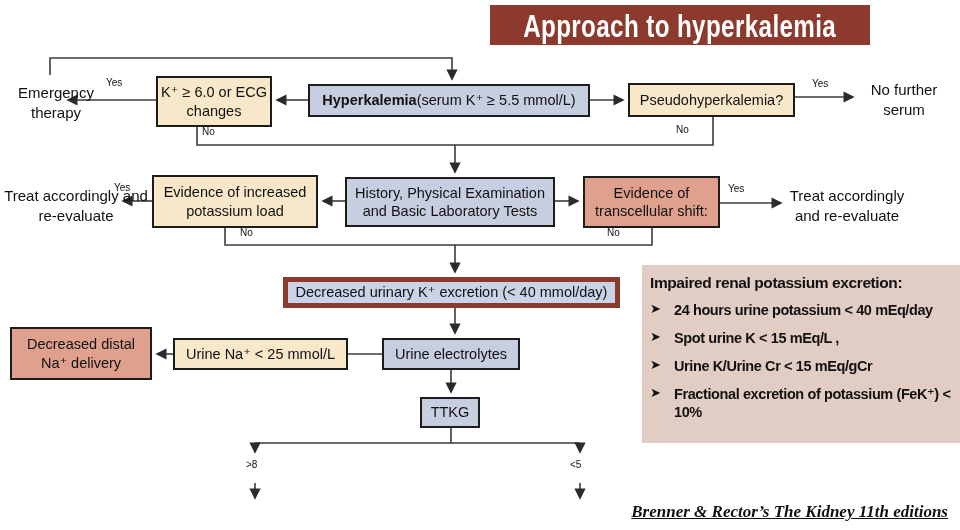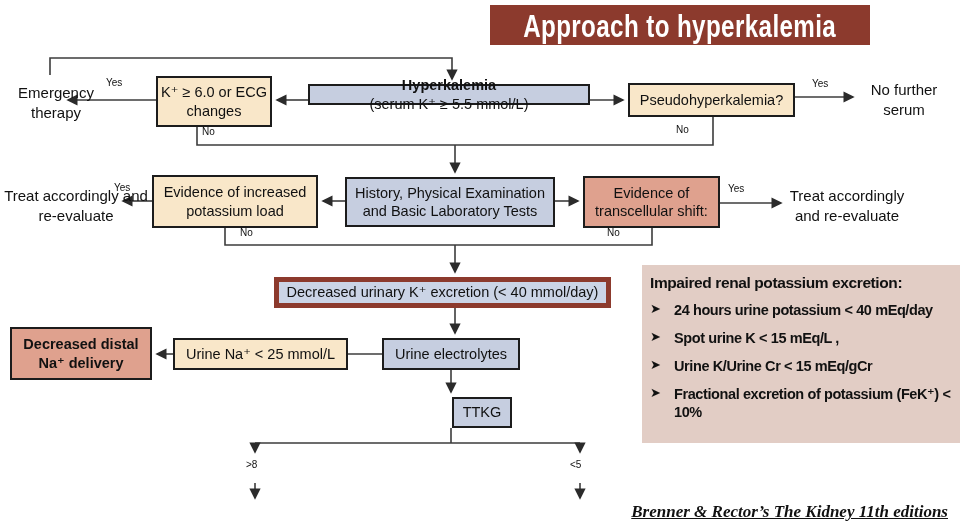--- a/index.html
+++ b/index.html
@@ -71,47 +71,47 @@
     <path class="conn" d="M580,483 L580,498" marker-end="url(#arrow)"></path>
   </svg>
 
   <div class="banner">
     <span class="t">Approach to hyperkalemia</span>
   </div>
 
   <div class="freetext" style="left:0;top:83px;width:112px;">Emergency therapy</div>
   <span class="lbl" style="left:106px;top:77px;">Yes</span>
   <div class="node cream" style="left:156px;top:76px;width:116px;height:51px;">K⁺ ≥ 6.0 or ECG changes</div>
-  <div class="node blue nowrap" style="left:308px;top:84px;width:282px;height:21px;flex-direction:column;">
+  <div class="node blue nowrap" style="left:308px;top:84px;width:282px;height:33px;">
       <span style="font-weight:bold;">Hyperkalemia</span>
       <span> (serum K⁺ ≥ 5.5 mmol/L)</span>
     </div>
   <div class="node cream nowrap" style="left:628px;top:83px;width:167px;height:34px;">Pseudohyperkalemia?</div>
   <span class="lbl" style="left:812px;top:78px;">Yes</span>
   <div class="freetext" style="left:858px;top:80px;width:92px;">No further serum</div>
   <span class="lbl" style="left:202px;top:126px;">No</span>
   <span class="lbl" style="left:676px;top:124px;">No</span>
 
   <div class="freetext" style="left:0;top:186px;width:152px;">Treat accordingly and re-evaluate</div>
   <span class="lbl" style="left:114px;top:182px;">Yes</span>
   <div class="node blue" style="left:345px;top:177px;width:210px;height:50px;">History, Physical Examination and Basic Laboratory Tests</div>
   <div class="node cream" style="left:152px;top:175px;width:166px;height:53px;">Evidence of increased potassium load</div>
   <div class="node salmon" style="left:583px;top:176px;width:137px;height:52px;">Evidence of transcellular shift:</div>
   <span class="lbl" style="left:728px;top:183px;">Yes</span>
   <div class="freetext" style="left:786px;top:186px;width:122px;">Treat accordingly and re-evaluate</div>
   <span class="lbl" style="left:240px;top:227px;">No</span>
   <span class="lbl" style="left:607px;top:227px;">No</span>
 
-  <div class="node outlined nowrap" style="left:274px;top:277px;width:337px;height:31px;">Decreased urinary K⁺ excretion (&lt; 40 mmol/day)</div>
+  <div class="node outlined nowrap" style="left:283px;top:277px;width:337px;height:31px;">Decreased urinary K⁺ excretion (&lt; 40 mmol/day)</div>
 
-  <div class="node salmon" style="left:10px;top:327px;width:142px;height:53px;font-weight:bold;">Decreased distal Na⁺ delivery</div>
+  <div class="node salmon" style="left:10px;top:327px;width:142px;height:53px;">Decreased distal Na⁺ delivery</div>
   <div class="node cream nowrap" style="left:173px;top:338px;width:175px;height:32px;">Urine Na⁺ &lt; 25 mmol/L</div>
   <div class="node blue nowrap" style="left:382px;top:338px;width:138px;height:32px;">Urine electrolytes</div>
 
-  <div class="node blue" style="left:420px;top:397px;width:60px;height:31px;margin-left:32px;">TTKG</div>
+  <div class="node blue" style="left:420px;top:397px;width:60px;height:31px;">TTKG</div>
   <span class="lbl" style="left:246px;top:459px;">&gt;8</span>
   <span class="lbl" style="left:570px;top:459px;">&lt;5</span>
 
   <div class="panel">
     <div class="panel-header">Impaired renal potassium excretion:</div>
     <div class="panel-item">
       <span class="bullet">➤</span>
       <span class="itxt">24 hours urine potassium &lt; 40 mEq/day</span>
     </div>
     <div class="panel-item">

